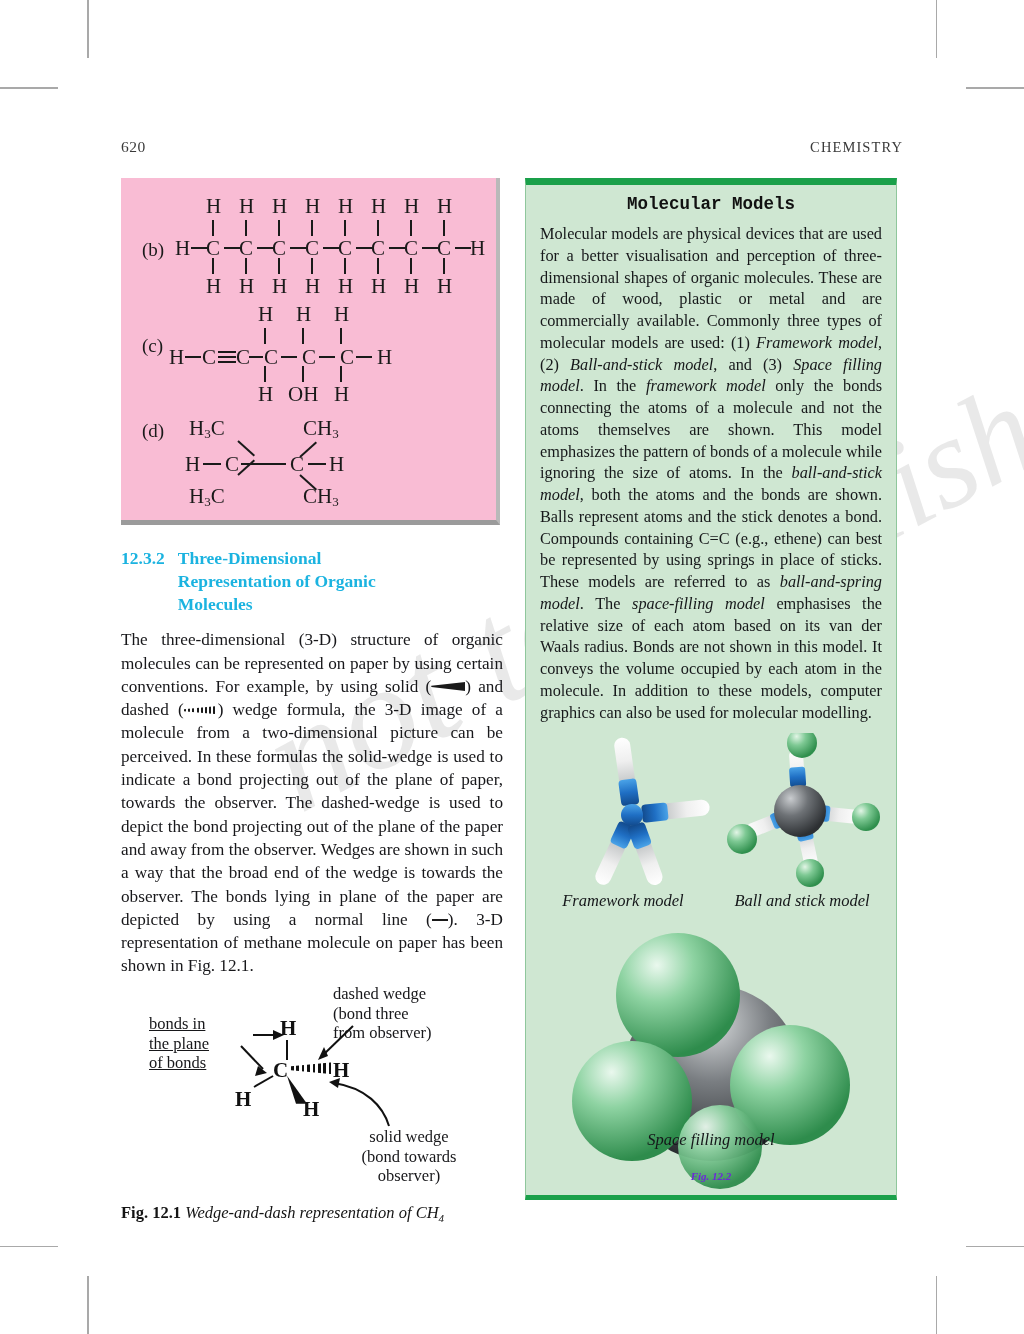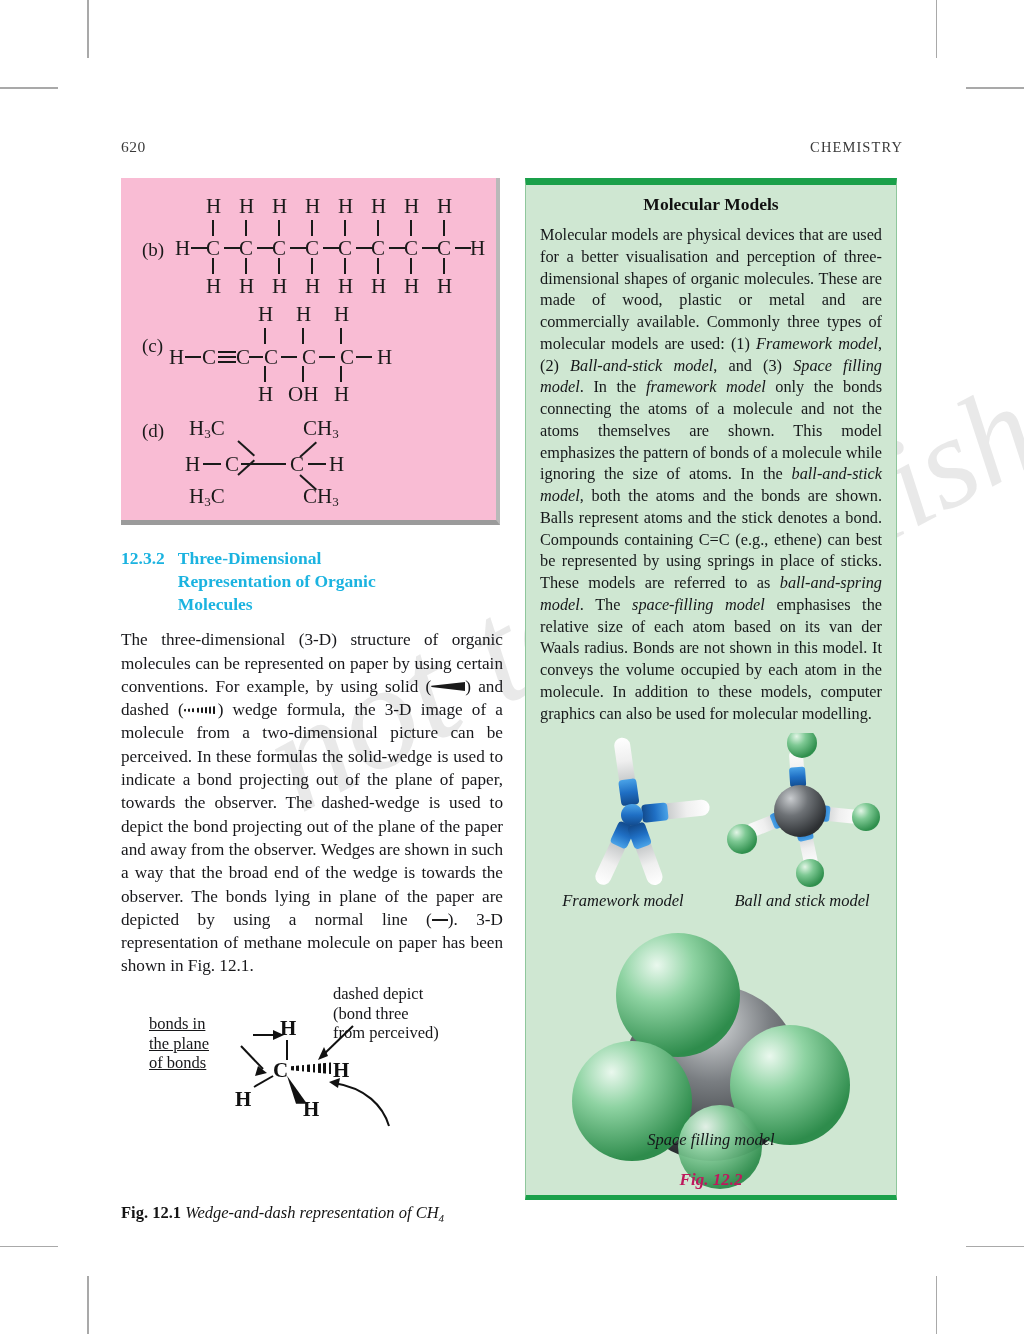--- a/index.html
+++ b/index.html
@@ -93,41 +93,42 @@
     background:#cfe7d2;
     border-top:7px solid #1aa04a;
     border-bottom:5px solid #1aa04a;
     border-left:1.5px solid #8fc79c;
     border-right:1.5px solid #8fc79c;
     box-sizing:border-box;
   }
   #mm-title{
     text-align:center;font-weight:bold;font-size:17.5px;color:#111;
     margin-top:9px;
+    font-family:Liberation Mono, monospace;
   }
   #mm-body{
     margin:9px 14px 0 14px;font-size:16.3px;line-height:1.335;
     text-align:justify;color:#16181a;
   }
   #mm-body i{font-style:italic;}
 
   .model-caption{
     font-style:italic;font-size:16.5px;color:#15171a;text-align:center;
   }
   #models-row{
     position:absolute;left:0;top:548px;width:100%;height:185px;
   }
   #framework-caption{position:absolute;left:12px;top:158px;width:170px;}
   #ballstick-caption{position:absolute;left:186px;top:158px;width:180px;}
   #space-caption{
     position:absolute;left:0;top:945px;width:100%;
   }
   #fig-2-caption{
     position:absolute;left:0;top:985px;width:100%;text-align:center;
-    font-weight:bold;font-style:italic;font-size:17px;color:#be185d;
+    font-weight:bold;font-style:italic;font-size:11px;color:#6d28d9;
   }
 
   
   .wm{
     position:absolute;color:rgba(120,120,120,.16);
     font-size:150px;font-family:"Liberation Serif", serif;font-style:italic;
     pointer-events:none;user-select:none;white-space:nowrap;
   }
 </style>
 </head>
@@ -313,25 +314,30 @@
 
   <div id="wedge-figure">
 
     <div class="lbl" style="left:28px;top:30px;width:110px;text-decoration:underline;">
       <div>bonds in</div>
       <div>the plane</div>
       <div>of  bonds</div>
     </div>
 
     <div class="lbl" style="left:212px;top:0px;width:170px;">
-      <div>dashed depict</div>
+      <div>dashed wedge</div>
       <div>(bond three</div>
-      <div>from perceived)</div>
-    </div>
-
+      <div>from observer)</div>
+    </div>
+
+    <div class="lbl" style="left:198px;top:143px;width:180px;text-align:center;">
+      <div>solid wedge</div>
+      <div>(bond towards</div>
+      <div>observer)</div>
+    </div>
 
     <span class="bold-atom" style="left:159px;top:32px;">H</span>
     <span class="bold-atom" style="left:152px;top:74px;">C</span>
     <span class="bold-atom" style="left:212px;top:74px;">H</span>
     <span class="bold-atom" style="left:114px;top:103px;">H</span>
     <span class="bold-atom" style="left:182px;top:113px;">H</span>
 
     <div style="position:absolute;left:165px;top:56px;width:2px;height:20px;background:#111;"></div>
     <div style="position:absolute;left:133px;top:102px;width:22px;height:2px;background:#111;transform:rotate(-30deg);transform-origin:left center;"></div>
 

